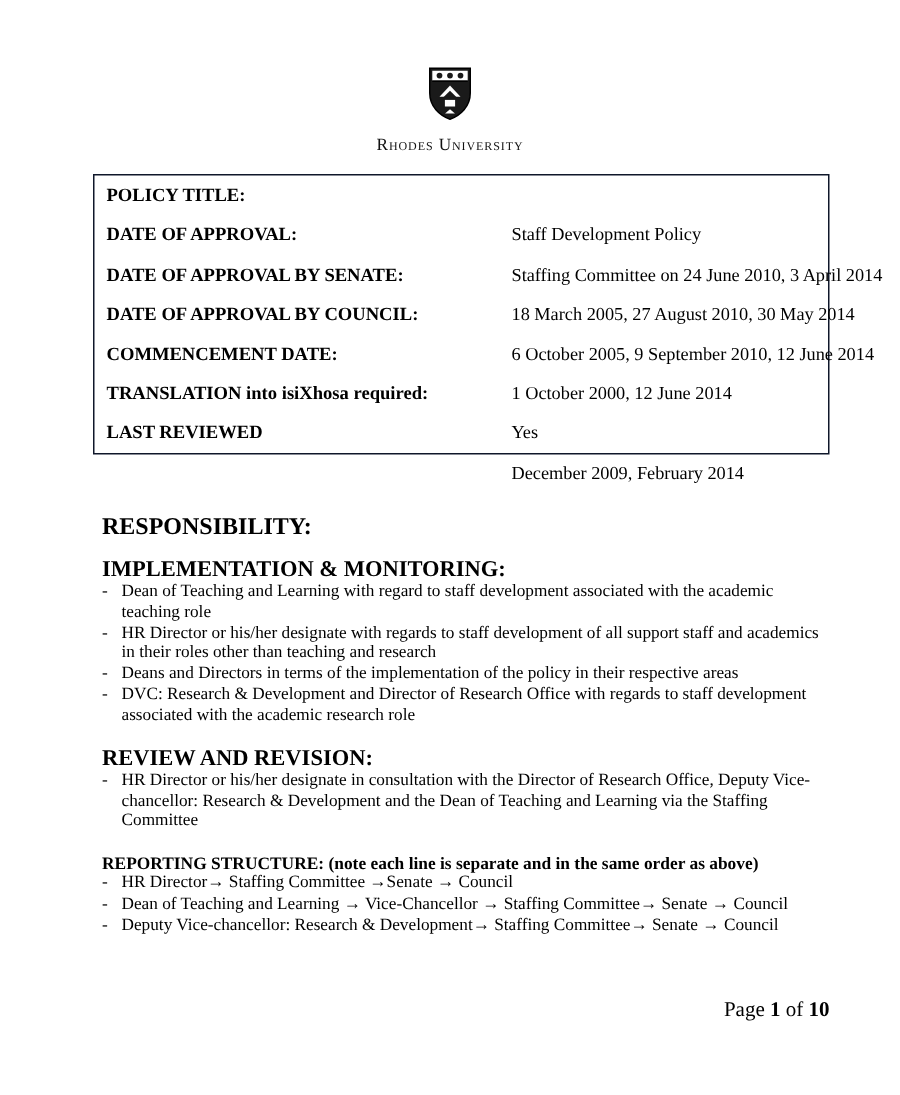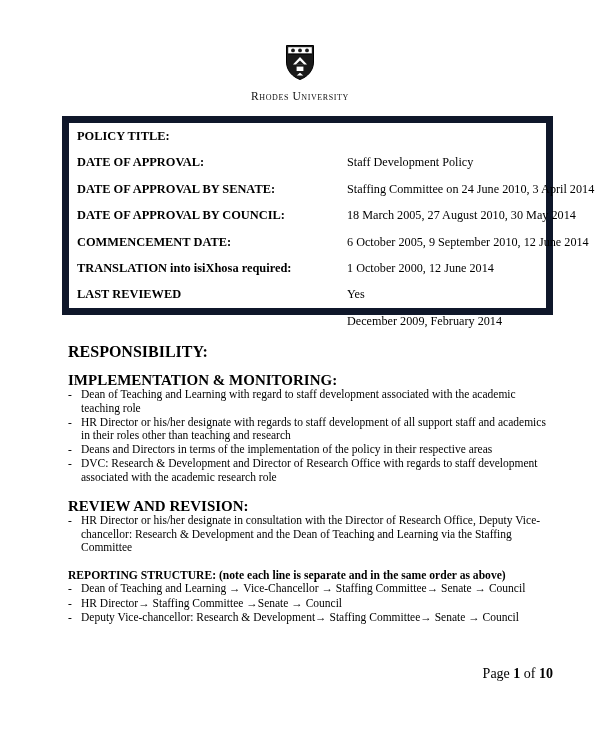--- a/index.html
+++ b/index.html
@@ -47,21 +47,21 @@
     font-variant: small-caps;
     color: #111;
   }
 
   
   .info-table {
     position: absolute;
     left: 62px;
     top: 116px;
     width: 491px;
-    border: 7px solid #0f172a;
+    border: 1px solid #0f172a;
     box-sizing: border-box;
     border-collapse: collapse;
   }
   .info-table table {
     width: 100%;
     border-collapse: collapse;
     table-layout: fixed;
   }
   .info-table td {
     padding: 0;
@@ -260,22 +260,22 @@
         <li>DVC: Research &amp; Development and Director of Research Office with regards to staff development associated with the academic research role</li>
       </ul>
     <div class="gap-12"></div>
     <div class="sec-head-sub">REVIEW AND REVISION:</div>
     <ul class="dash-list" id="review-list">
         <li>HR Director or his/her designate in consultation with the Director of Research Office, Deputy Vice-chancellor: Research &amp; Development and the Dean of Teaching and Learning via the Staffing Committee</li>
       </ul>
     <div class="gap-12"></div>
     <div class="sec-head-note">REPORTING STRUCTURE: (note each line is separate and in the same order as above)</div>
     <ul class="dash-list" id="reporting-list">
+        <li>HR Director→  Staffing Committee →Senate → Council</li>
         <li>Dean of Teaching and Learning → Vice-Chancellor  → Staffing Committee→  Senate → Council</li>
-        <li>HR Director→  Staffing Committee →Senate → Council</li>
         <li>Deputy Vice-chancellor: Research &amp; Development→ Staffing Committee→  Senate → Council</li>
       </ul>
   </div>
 
   <div class="footer">
     <span>Page </span><b>1</b><span> of </span><b>10</b>
   </div>
 
 </div>
 

